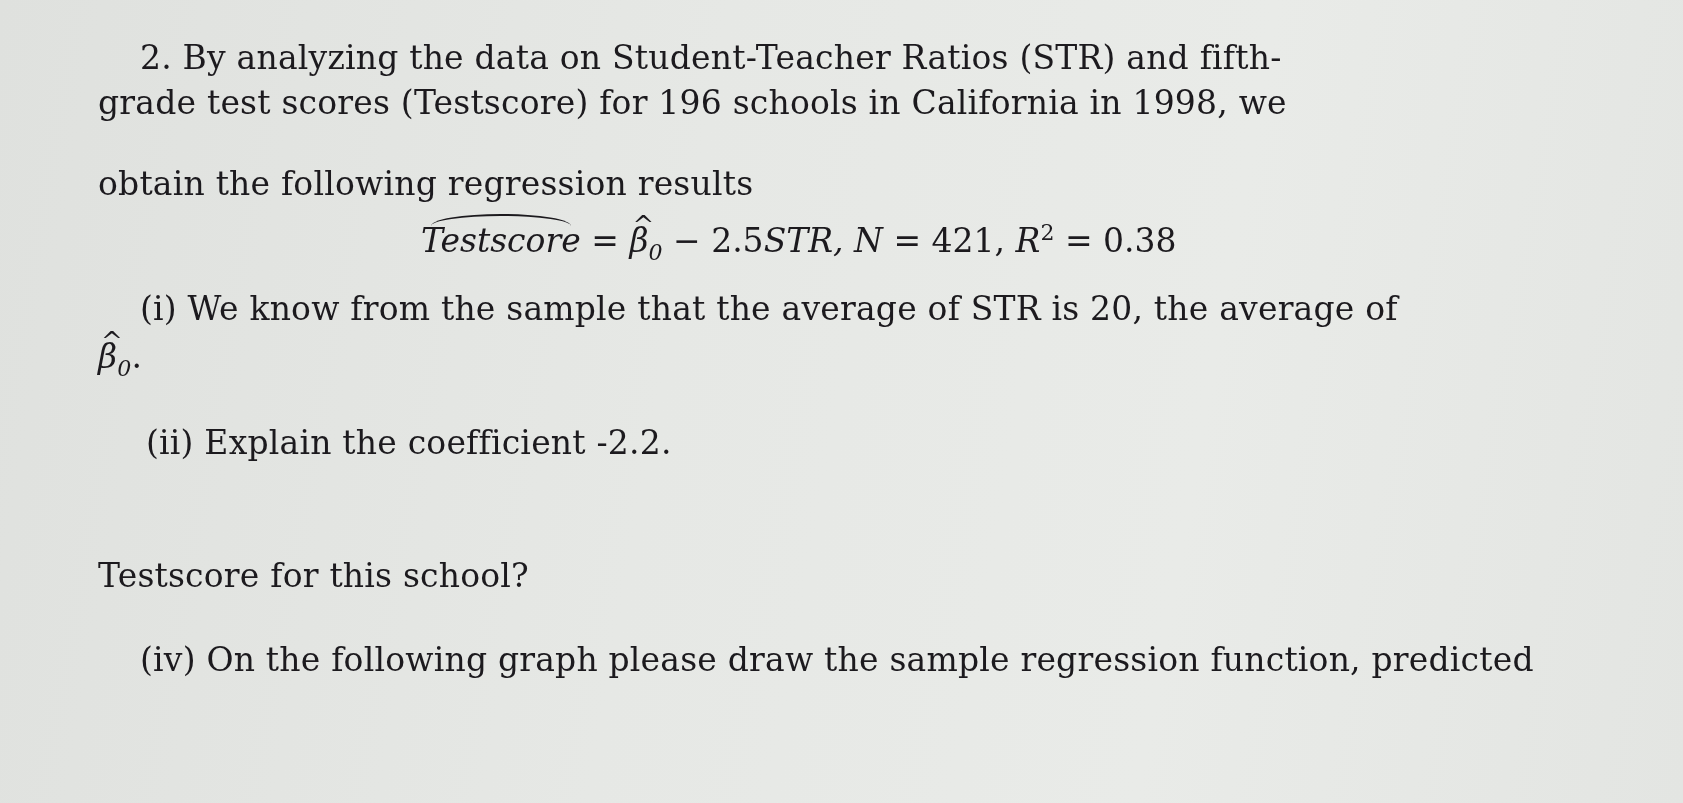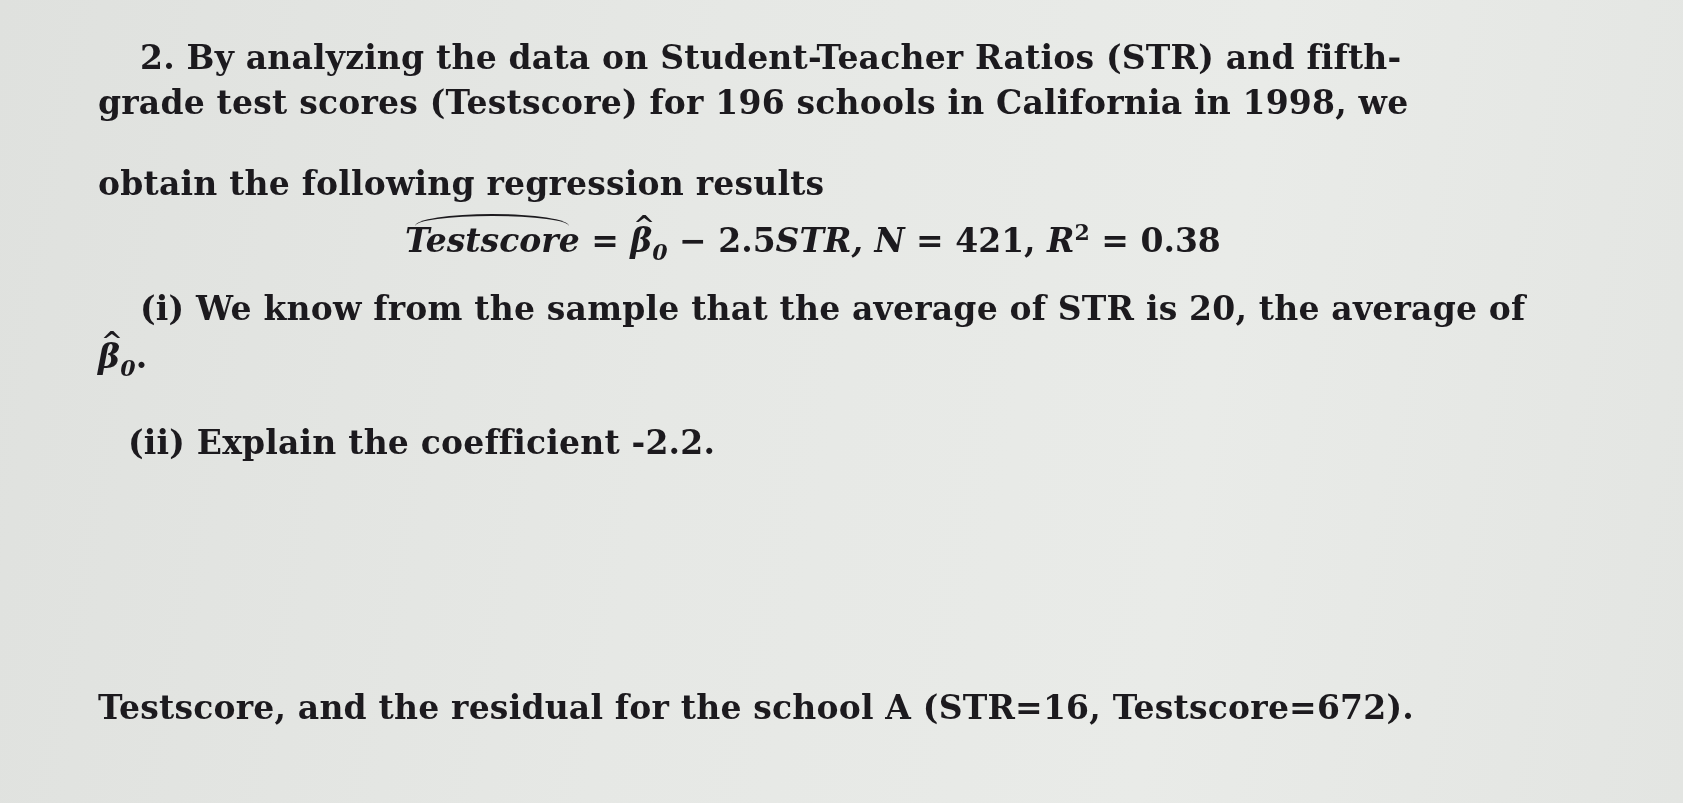--- a/index.html
+++ b/index.html
@@ -14,21 +14,20 @@
       font-family: "DejaVu Serif", "Liberation Serif", serif;
       color: #1c1a1e;
       position: relative;
     }
     .page {
       position: absolute;
       left: 0;
       top: 0;
       width: 1683px;
       height: 737px;
-      font-weight: bold;
     }
     .line {
       position: absolute;
       font-size: 33px;
       line-height: 46px;
       white-space: nowrap;
       letter-spacing: 0.2px;
     }
     .equation {
       position: absolute;
@@ -39,20 +38,21 @@
       white-space: nowrap;
       font-family: "DejaVu Serif", "Liberation Serif", serif;
     }
     .math-i {
       font-style: italic;
     }
     .hatwide {
       position: relative;
       display: inline-block;
       font-style: italic;
+      margin-left: 16px;
     }
     .hatwide::before {
       content: "";
       position: absolute;
       left: 6%;
       right: 6%;
       top: -4px;
       height: 10px;
       border-top: 2.5px solid #1c1a1e;
       border-radius: 50% 50% 0 0 / 100% 100% 0 0;
@@ -90,18 +90,19 @@
     <span class="hatwide">Testscore</span>
     <span>=</span>
     <span class="beta"><span class="hat">^</span><span>β</span><sub>0</sub></span><span> − 2.5</span><span class="math-i">STR</span><span class="math-i">, N</span><span> = 421, </span><span class="math-i">R</span><sup>2</sup><span> = 0.38</span>
   </div>
 
   <div class="line" style="left:140px; top:286px;text-align:center;">(i) We know from the sample that the average of STR is 20, the average of</div>
   <div class="line" style="left:98px; top:334px;">
     <span class="beta"><span class="hat">^</span><span>β</span><sub>0</sub></span><span>.</span>
   </div>
 
-  <div class="line" style="left:128px; top:420px;">(ii) Explain the coefficient -2.2.</div>
+  <div class="line" style="left:146px; top:420px;">(ii) Explain the coefficient -2.2.</div>
 
+  <div class="line" style="left:98px; top:553px;">Testscore for this school?</div>
 
-  <div class="line" style="left:98px; top:685px;">Testscore, and the residual for the school A (STR=16, Testscore=672).</div>
+  <div class="line" style="left:140px; top:637px;">(iv) On the following graph please draw the sample regression function, predicted</div>
 
 </div>
 
 </body></html>

